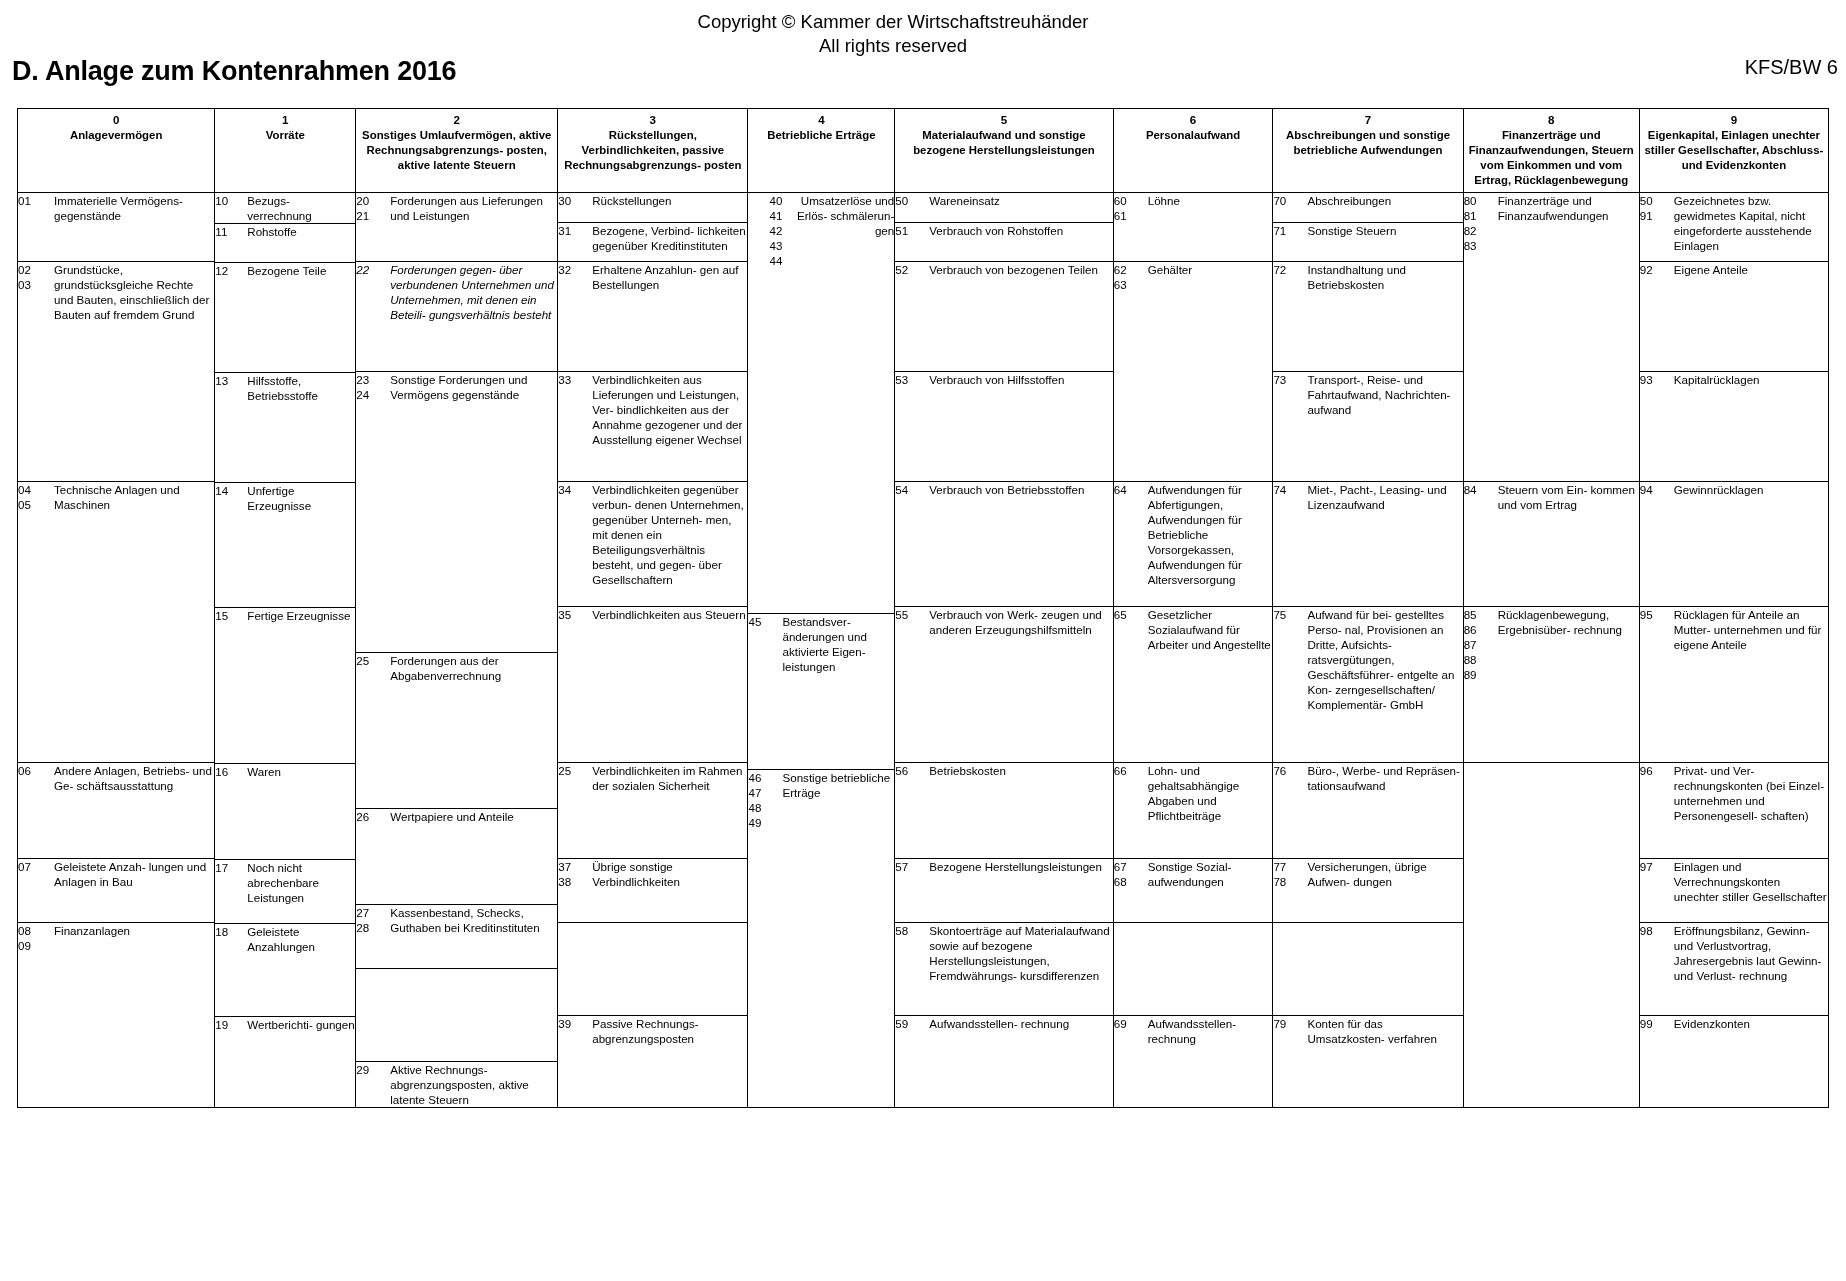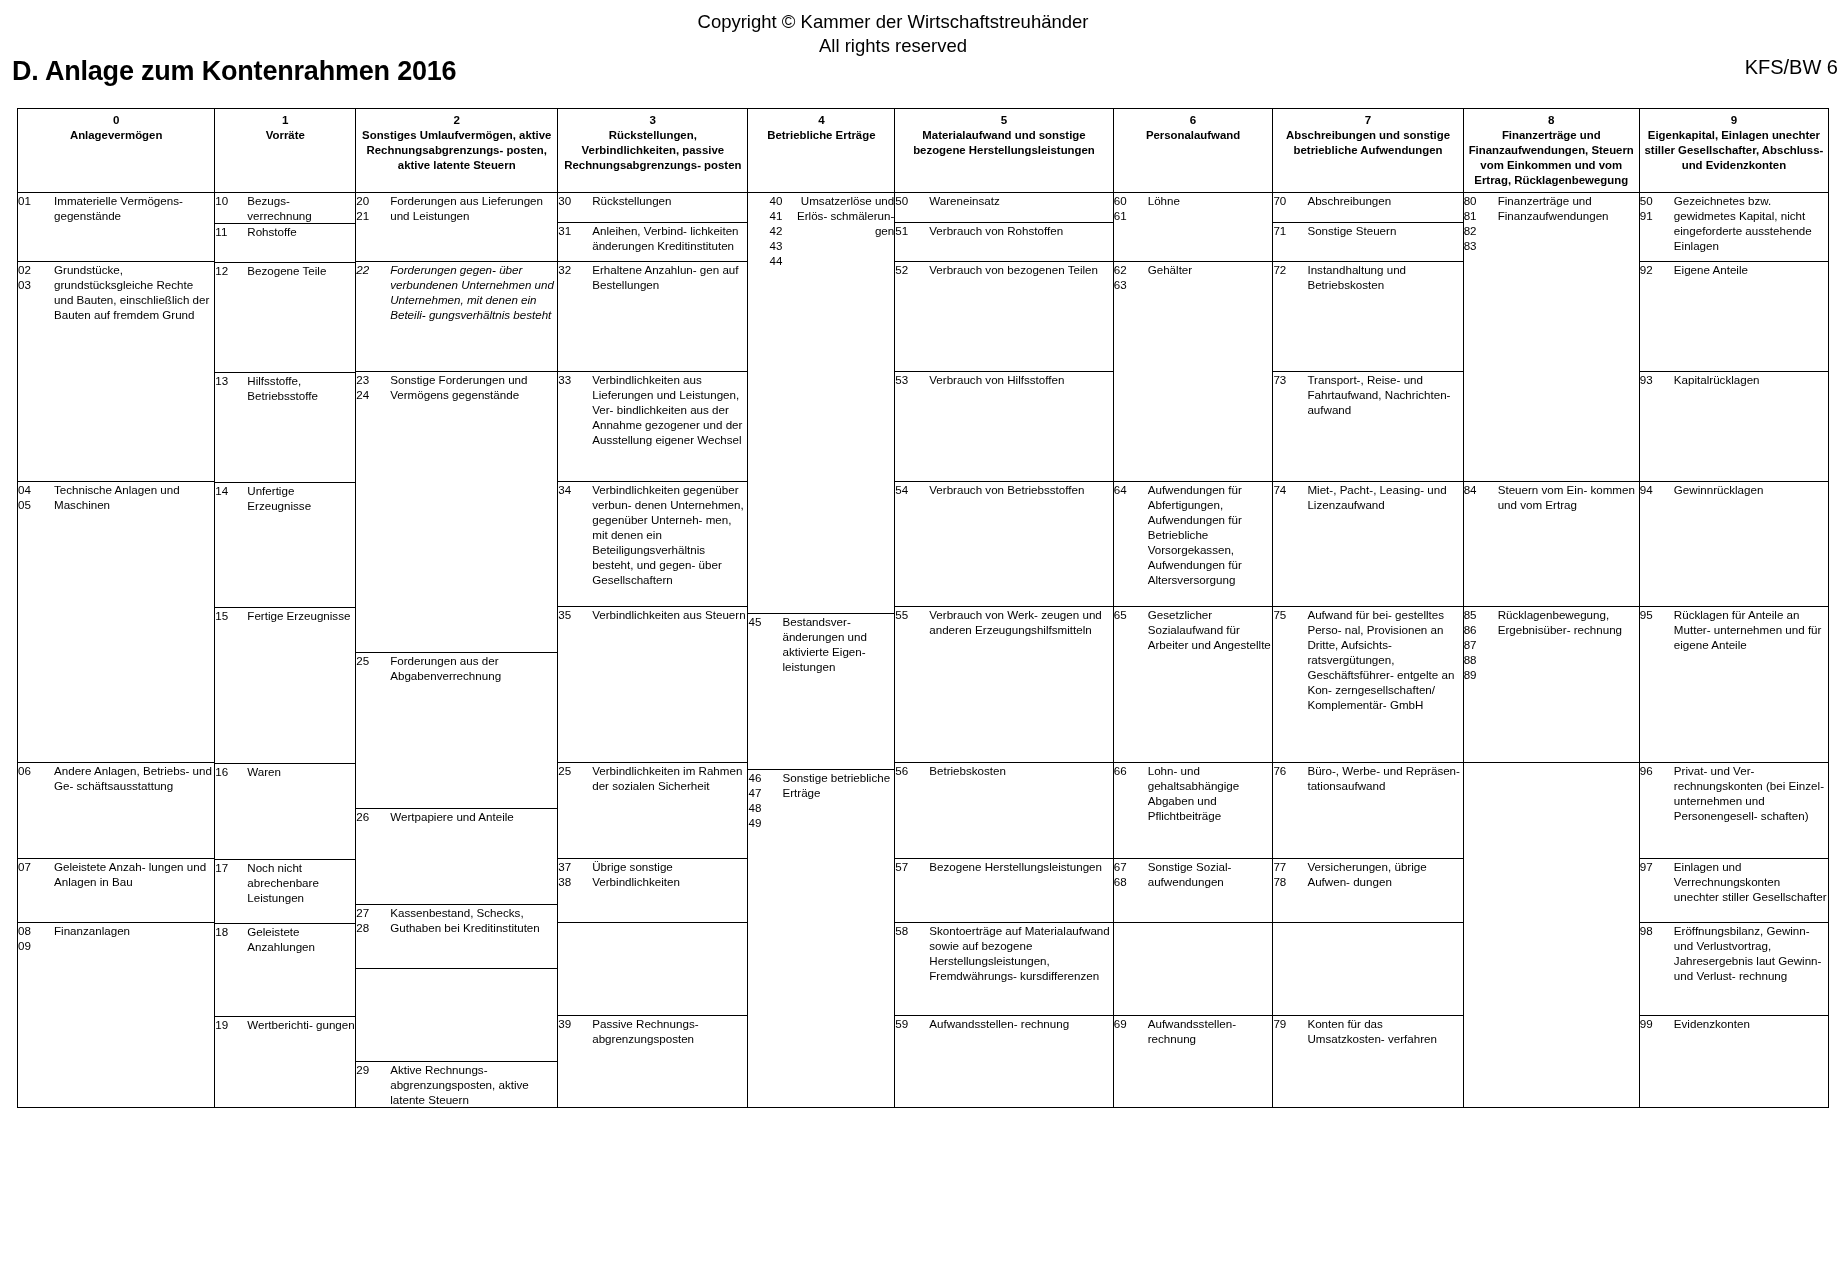--- a/index.html
+++ b/index.html
@@ -309,21 +309,21 @@
         </td>
         <td>
           <table class="grp c3">
             <tbody>
               <tr class="cellrow" style="height: 29px;">
                 <td class="codes">30</td>
                 <td class="desc">Rückstellungen</td>
               </tr>
               <tr class="cellrow" style="height: 39px;">
                 <td class="codes">31</td>
-                <td class="desc">Anleihen, Verbind- lichkeiten änderungen Kreditinstituten</td>
+                <td class="desc">Bezogene, Verbind- lichkeiten gegenüber Kreditinstituten</td>
               </tr>
               <tr class="cellrow" style="height: 110px;">
                 <td class="codes">32</td>
                 <td class="desc">Erhaltene Anzahlun- gen auf Bestellungen</td>
               </tr>
               <tr class="cellrow" style="height: 110px;">
                 <td class="codes">33</td>
                 <td class="desc">Verbindlichkeiten aus Lieferungen und Leistungen, Ver- bindlichkeiten aus der Annahme gezogener und der Ausstellung eigener Wechsel</td>
               </tr>
               <tr class="cellrow" style="height: 125px;">

